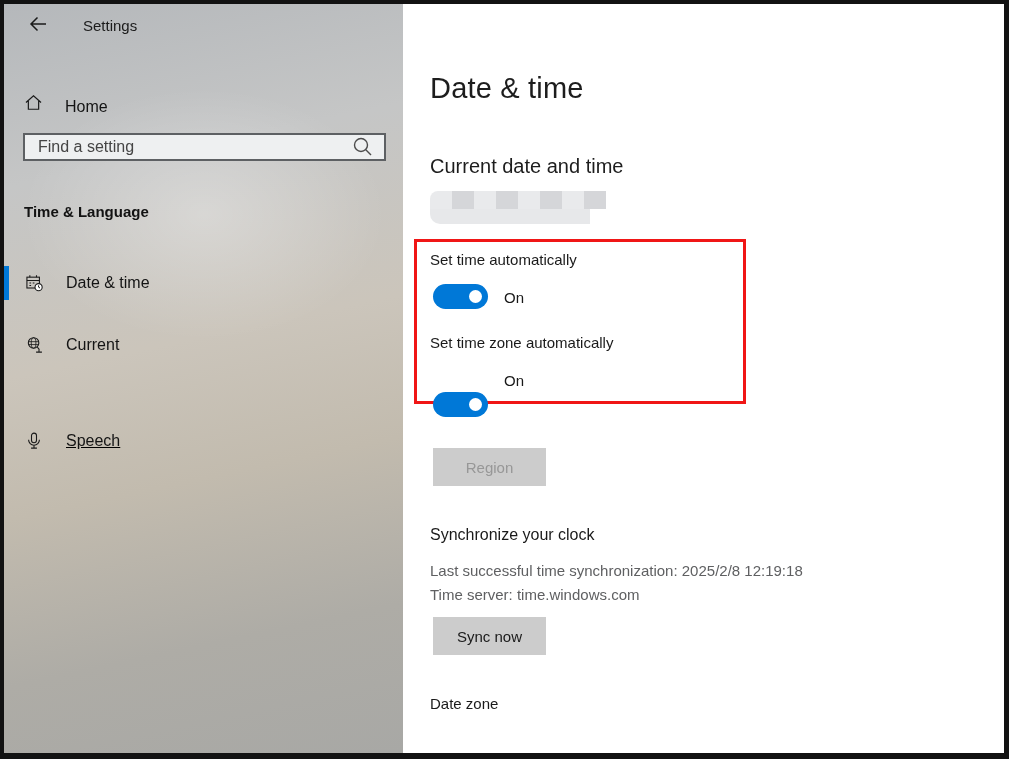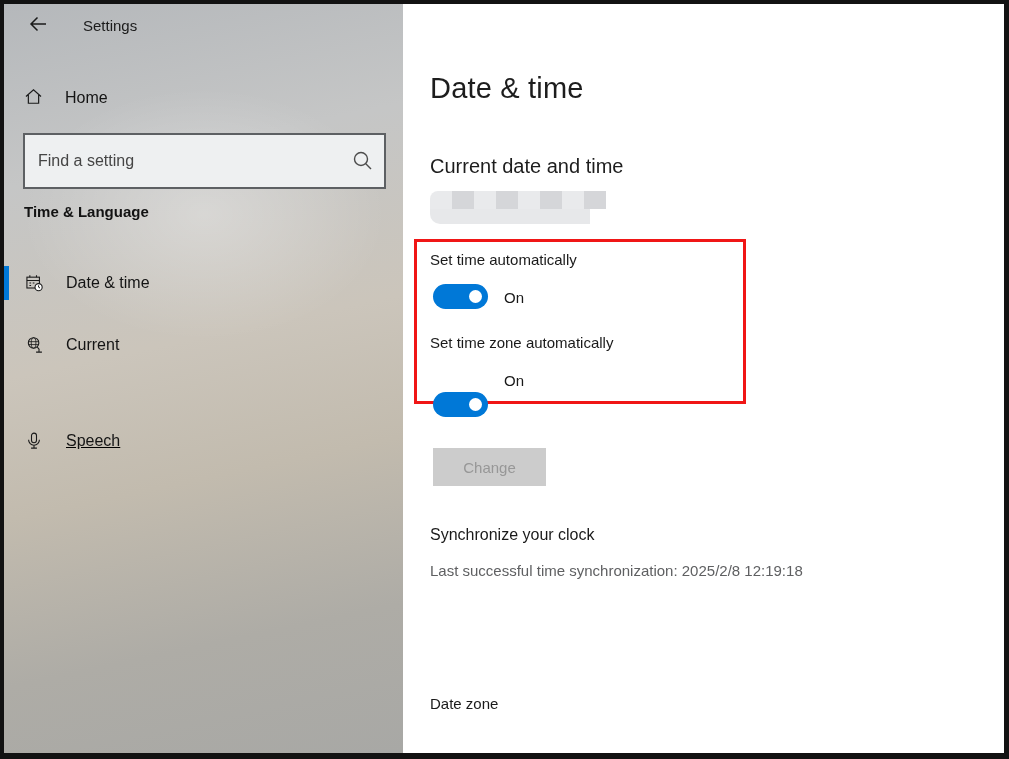--- a/index.html
+++ b/index.html
@@ -14,25 +14,25 @@
   
   .sidebar {
     position:absolute; left:0; top:0; width:399px; height:749px;
     background:
       radial-gradient(260px 180px at 200px 210px, rgba(255,255,255,0.30), rgba(255,255,255,0) 70%),
       linear-gradient(168deg, #b5b8bb 0%, #c5c6c6 22%, #cbc5bb 45%, #c2bbae 62%, #aeaca6 82%, #a8a8a5 100%);
   }
   .titlebar-back { position:absolute; left:19px; top:7px; width:30px; height:30px; display:flex; align-items:center; justify-content:center; cursor:pointer; }
   .app-title { position:absolute; left:79px; top:13px; font-size:15px; color:#1b1b1b; }
 
-  .home-row { position:absolute; left:12px; top:76px; width:375px; height:36px; display:flex; align-items:center; gap:22px; padding-left:8px; cursor:pointer; }
+  .home-row { position:absolute; left:12px; top:76px; width:375px; height:36px; display:flex; align-items:flex-end; gap:22px; padding-left:8px; cursor:pointer; }
   .home-row .label, .nav-row .label { font-size:16px; color:#141414; }
 
   .searchbox {
-    position:absolute; left:19px; top:129px; width:363px; height:56px;
+    position:absolute; left:19px; top:129px; width:363px; height:28px;
     background:#eef0f1; border:2px solid #5d6063; display:flex; align-items:center;
   }
   .searchbox input {
     flex:1; border:none; outline:none; background:transparent;
     font-family:"Liberation Sans", sans-serif; font-size:16px; color:#2f2f2f; padding:0 8px 0 13px;
   }
   .searchbox input::placeholder { color:#454545; opacity:1; }
   .search-icon { width:26px; height:26px; margin-right:8px; flex:0 0 auto; }
 
   .group-title { position:absolute; left:20px; top:199px; font-size:15px; font-weight:bold; color:#121212; }
@@ -184,22 +184,24 @@
         <span class="knob"></span>
       </div>
       <div class="abs toggle-state" style="left:101px; top:285px;">On</div>
 
       <div class="abs setting-label" style="left:27px; top:330px;">Set time zone automatically</div>
       <div class="abs toggle" style="left:30px; top:363px;">
         <span class="knob"></span>
       </div>
       <div class="abs toggle-state" style="left:101px; top:368px;">On</div>
 
-      <div class="abs btn disabled" style="left:30px; top:444px;">Change</div>
+      <div class="abs btn disabled" style="left:30px; top:444px;">Region</div>
 
       <div class="abs sub-heading" style="left:27px; top:522px;">Synchronize your clock</div>
       <div class="abs gray-text" style="left:27px; top:555px;">Last successful time synchronization: 2025/2/8 12:19:18</div>
+      <div class="abs gray-text" style="left:27px; top:579px;">Time server: time.windows.com</div>
+      <div class="abs btn enabled" style="left:30px; top:613px;">Sync now</div>
 
       <div class="abs setting-label" style="left:27px; top:691px;">Date zone</div>
 
     </div>
   </div>
 </div>
 
 </body></html>

